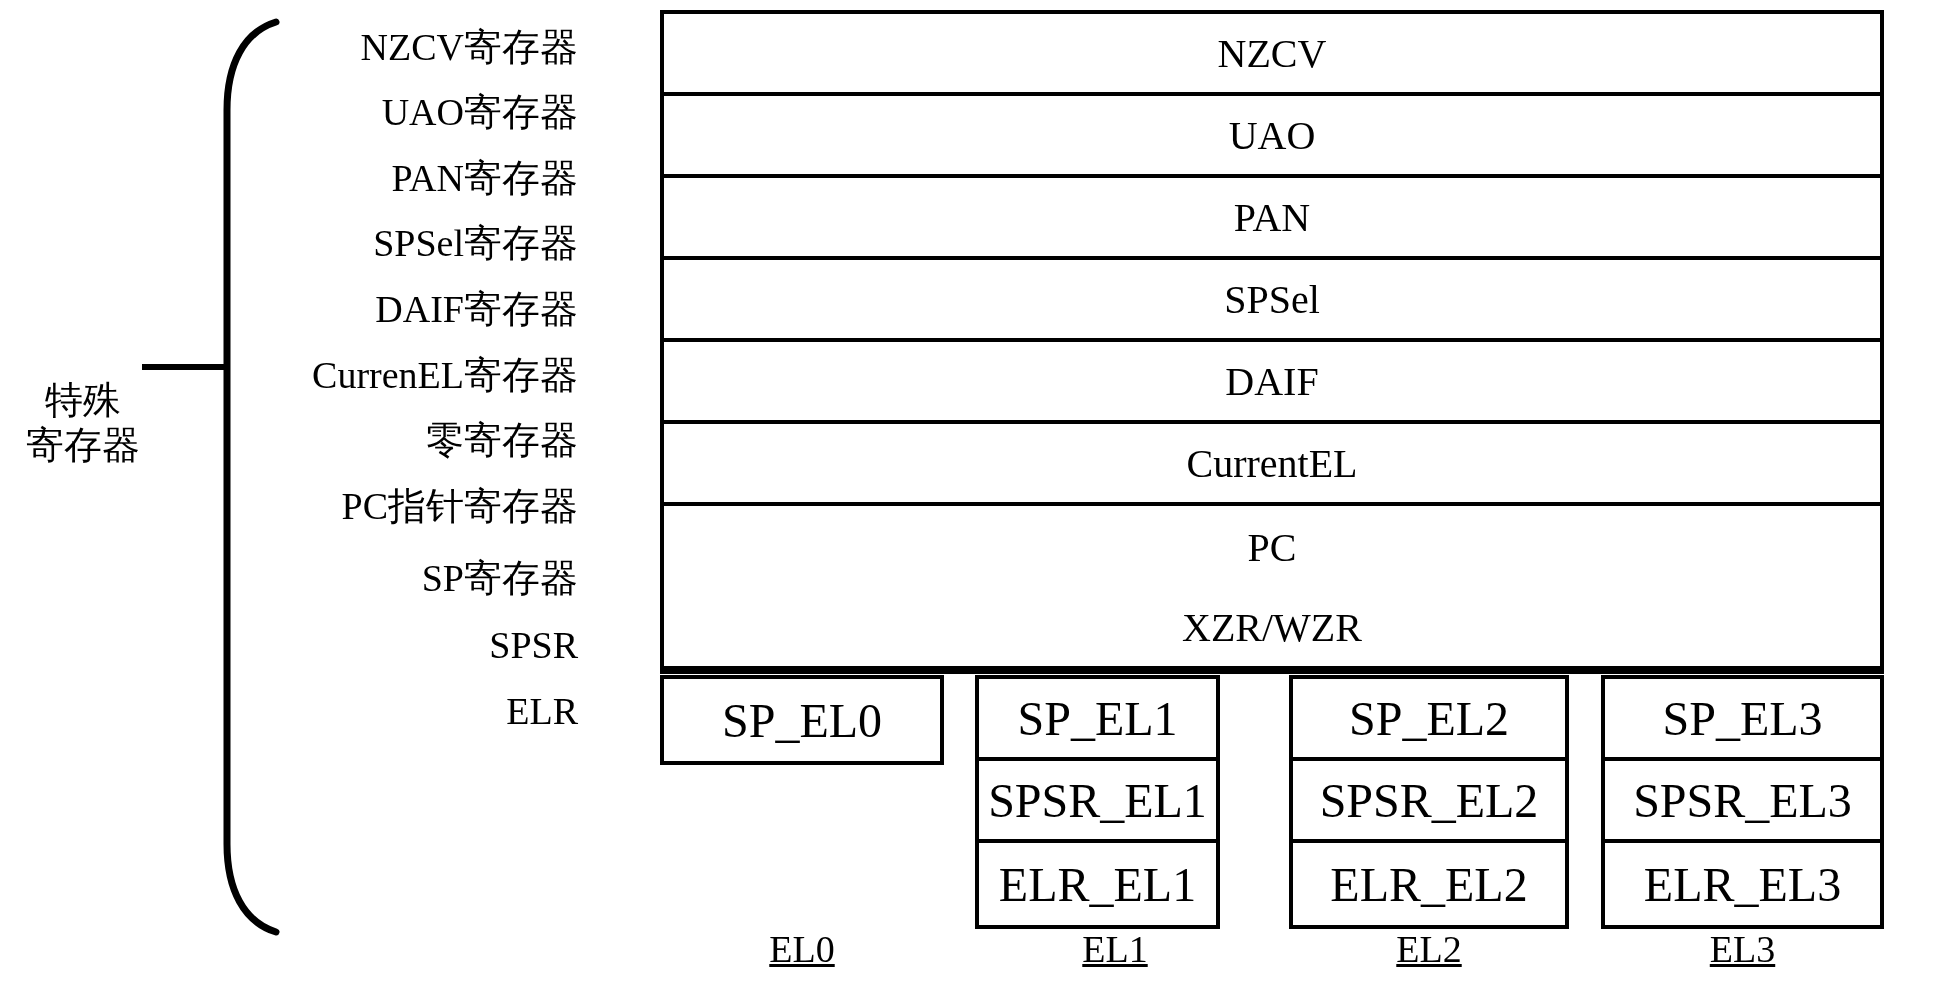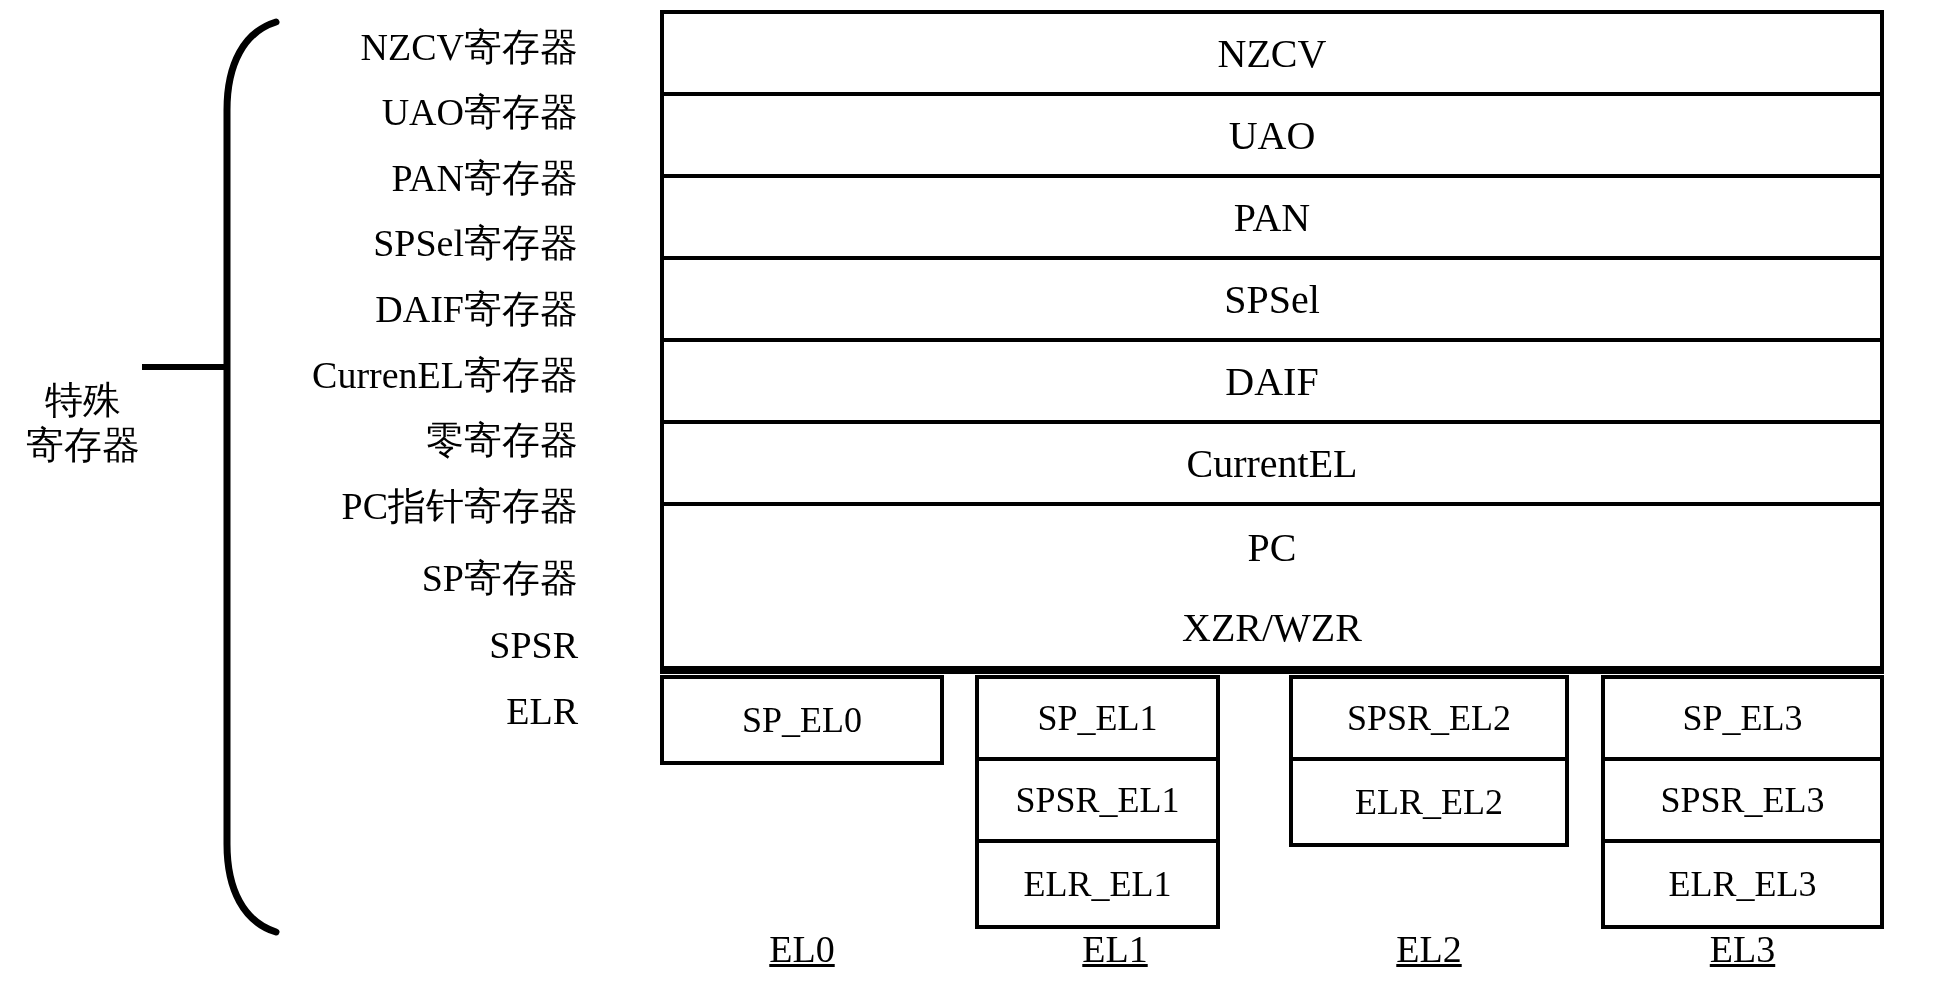--- a/index.html
+++ b/index.html
@@ -87,21 +87,21 @@
     box-sizing: border-box;
     border: 4px solid #000000;
   }
   .el-cell {
     height: 82px;
     border-bottom: 4px solid #000000;
     box-sizing: border-box;
     display: flex;
     align-items: center;
     justify-content: center;
-    font-size: 36px;
+    font-size: 48px;
   }
   .el-cell.last { border-bottom: none; }
 
   .el-col-0 { left: 660px;  width: 284px; }
   .el-col-1 { left: 975px;  width: 245px; }
   .el-col-2 { left: 1289px; width: 280px; }
   .el-col-3 { left: 1601px; width: 283px; }
 
   
   .el-caption {
@@ -157,20 +157,21 @@
     <div class="el-cell last">SP_EL0</div>
   </div>
 
   <div class="el-col el-col-1">
     <div class="el-cell">SP_EL1</div>
     <div class="el-cell">SPSR_EL1</div>
     <div class="el-cell last">ELR_EL1</div>
   </div>
 
   <div class="el-col el-col-2">
+    <div class="el-cell">SP_EL2</div>
     <div class="el-cell">SPSR_EL2</div>
     <div class="el-cell last">ELR_EL2</div>
   </div>
 
   <div class="el-col el-col-3">
     <div class="el-cell">SP_EL3</div>
     <div class="el-cell">SPSR_EL3</div>
     <div class="el-cell last">ELR_EL3</div>
   </div>
 

